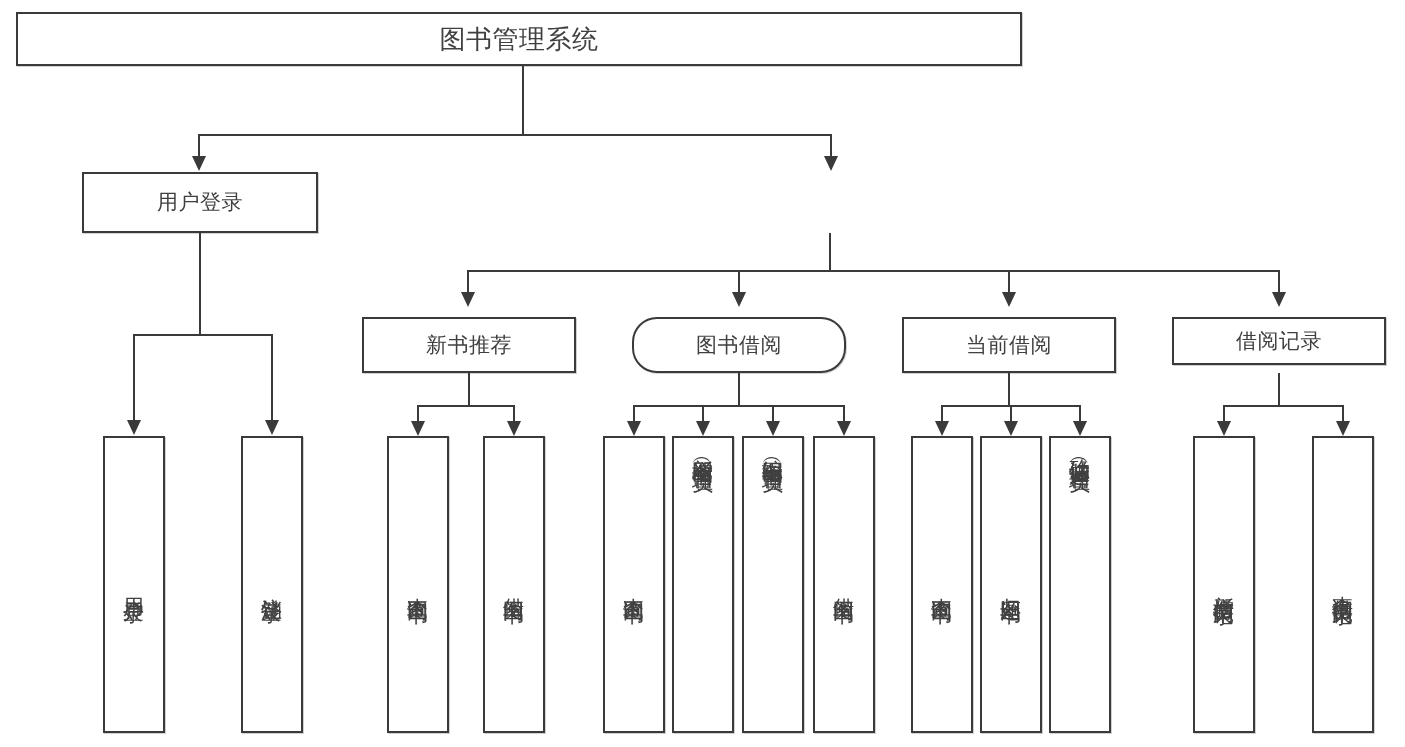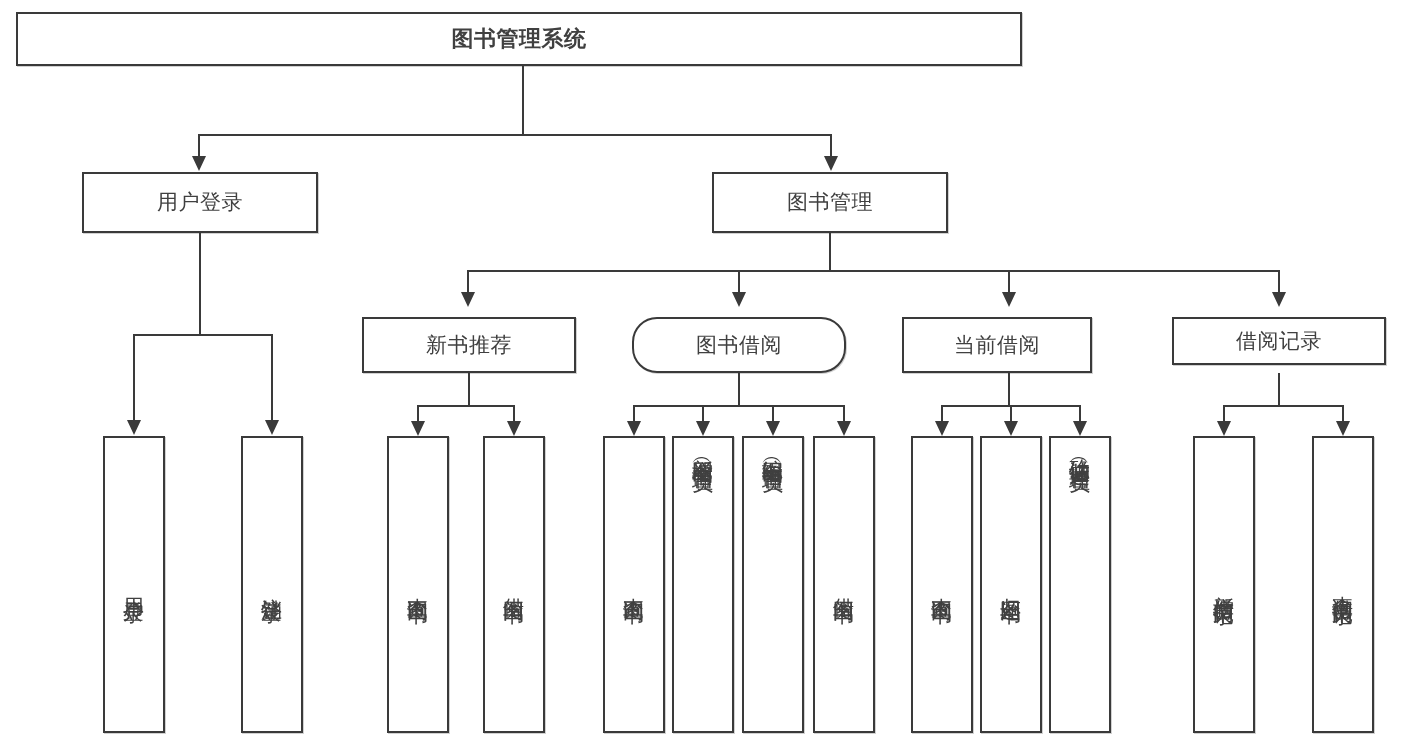--- a/index.html
+++ b/index.html
@@ -33,22 +33,21 @@
   .node .label {
     display: block;
     text-align: center;
     white-space: pre;
   }
   .node.horiz .label {
     font-size: 21px;
     letter-spacing: 0.5px;
   }
   .node.root .label {
-    font-size: 22px;
-    font-weight: bold;
+    font-size: 26px;
   }
   
   .node.vert {
     align-items: flex-start;
     justify-content: center;
     padding-top: 4px;
   }
   .node.vert .label {
     writing-mode: vertical-rl;
     text-orientation: upright;
@@ -100,23 +99,20 @@
   <div class="hline" style="left:198px; top:134px; width:634px;"></div>
   <div class="vline" style="left:198px; top:134px; height:24px;"></div>
   <div class="arrow" style="left:192px; top:156px;"></div>
   <div class="vline" style="left:830px; top:134px; height:24px;"></div>
   <div class="arrow" style="left:824px; top:156px;"></div>
 
   <div class="node horiz" style="left:82px; top:172px; width:236px; height:61px;">
     <span class="label">用户登录</span>
   </div>
 
-  <div class="node horiz" style="left:712px; top:172px; width:236px; height:61px;">
-    <span class="label">图书管理</span>
-  </div>
 
   <div class="vline" style="left:199px; top:233px; height:101px;"></div>
   <div class="hline" style="left:133px; top:334px; width:138px;"></div>
   <div class="vline" style="left:133px; top:334px; height:88px;"></div>
   <div class="arrow" style="left:127px; top:420px;"></div>
   <div class="vline" style="left:271px; top:334px; height:88px;"></div>
   <div class="arrow" style="left:265px; top:420px;"></div>
 
   <div class="vline" style="left:829px; top:233px; height:37px;"></div>
   <div class="hline" style="left:467px; top:270px; width:811px;"></div>
@@ -128,21 +124,21 @@
   <div class="arrow" style="left:1002px; top:292px;"></div>
   <div class="vline" style="left:1278px; top:270px; height:24px;"></div>
   <div class="arrow" style="left:1272px; top:292px;"></div>
 
   <div class="node horiz" style="left:362px; top:317px; width:214px; height:56px;">
     <span class="label">新书推荐</span>
   </div>
   <div class="node horiz" style="left:632px; top:317px; width:214px; height:56px;border-radius:25px;">
     <span class="label">图书借阅</span>
   </div>
-  <div class="node horiz" style="left:902px; top:317px; width:190px; height:56px;">
+  <div class="node horiz" style="left:902px; top:317px; width:214px; height:56px;">
     <span class="label">当前借阅</span>
   </div>
   <div class="node horiz" style="left:1172px; top:317px; width:214px; height:48px;">
     <span class="label">借阅记录</span>
   </div>
 
   <div class="vline" style="left:468px; top:373px; height:32px;"></div>
   <div class="hline" style="left:417px; top:405px; width:97px;"></div>
   <div class="vline" style="left:417px; top:405px; height:18px;"></div>
   <div class="arrow" style="left:411px; top:421px;"></div>

